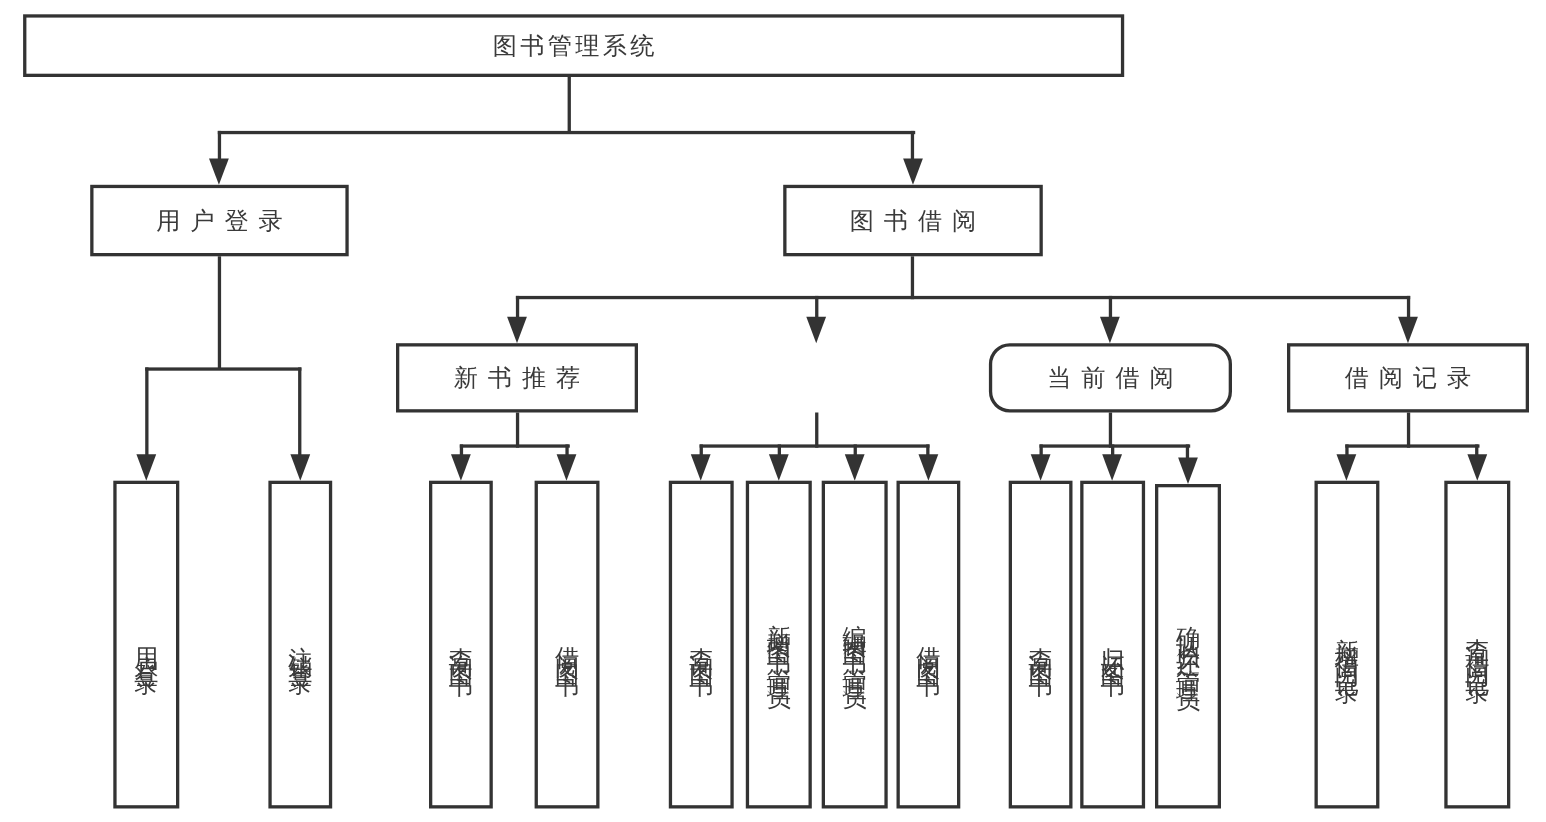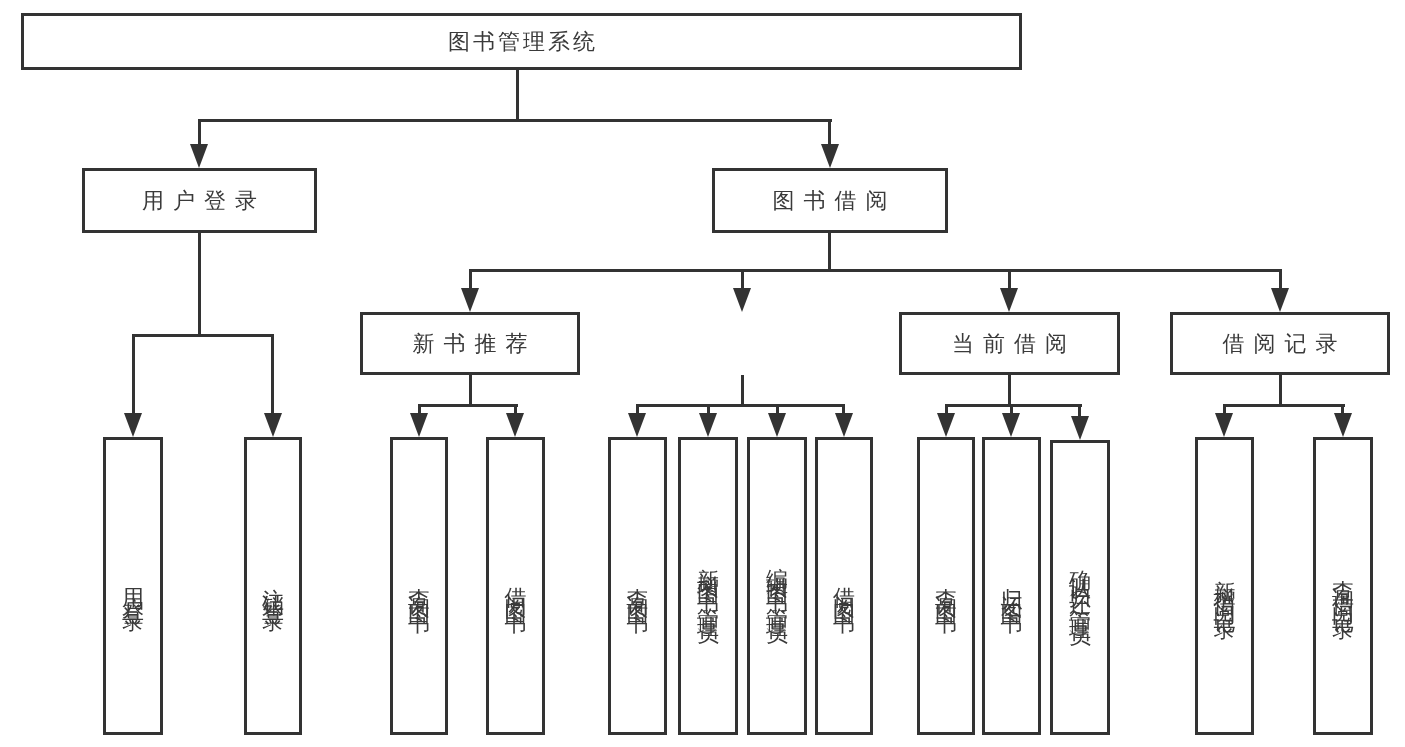--- a/index.html
+++ b/index.html
@@ -89,21 +89,21 @@
   <div class="vline" style="left:469px;  top:269px; height:21px;"></div>
   <div class="arr" style="left:461px;  top:288px;"></div>
   <div class="vline" style="left:741px;  top:269px; height:21px;"></div>
   <div class="arr" style="left:733px;  top:288px;"></div>
   <div class="vline" style="left:1008px; top:269px; height:21px;"></div>
   <div class="arr" style="left:1000px; top:288px;"></div>
   <div class="vline" style="left:1279px; top:269px; height:21px;"></div>
   <div class="arr" style="left:1271px; top:288px;"></div>
 
   <div class="hbox" style="left:360px;  top:312px; width:220px; height:63px;">新书推荐</div>
-  <div class="hbox" style="left:899px;  top:312px; width:221px; height:63px;">当前借阅</div>
+  <div class="hbox" style="left:899px;  top:312px; width:221px; height:63px;border-radius:19px;">当前借阅</div>
   <div class="hbox" style="left:1170px; top:312px; width:220px; height:63px;">借阅记录</div>
 
   <div class="vline" style="left:469px; top:375px; height:32px;"></div>
   <div class="hline" style="left:418px; top:404px; width:100px;"></div>
   <div class="vline" style="left:418px; top:404px; height:14px;"></div>
   <div class="arr" style="left:410px; top:413px;"></div>
   <div class="vline" style="left:514px; top:404px; height:14px;"></div>
   <div class="arr" style="left:506px; top:413px;"></div>
 
   <div class="vline" style="left:741px; top:375px; height:32px;"></div>

